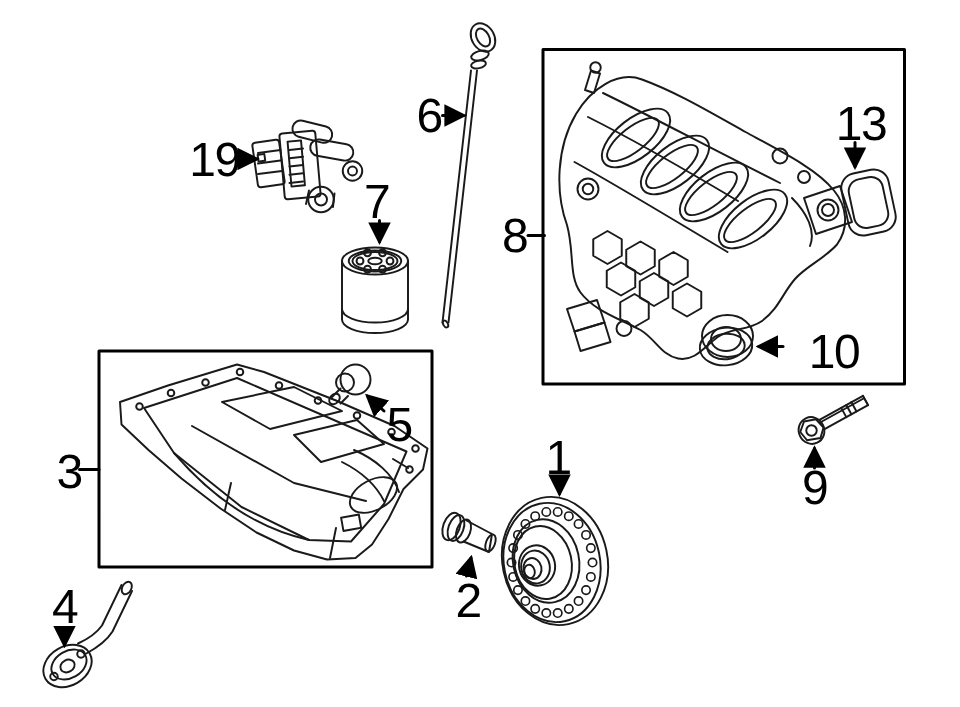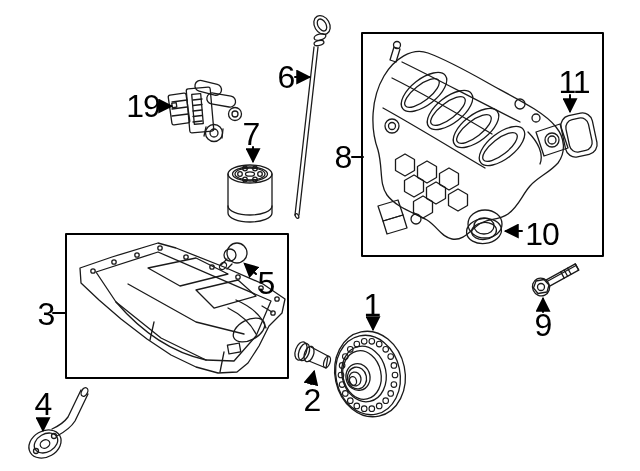--- a/index.html
+++ b/index.html
@@ -233,17 +233,17 @@
 
   <div class="callout" style="left:372px;top:305px">1</div>
   <div class="callout" style="left:312px;top:400px">2</div>
   <div class="callout" style="left:46px;top:314px">3</div>
   <div class="callout" style="left:43px;top:404px">4</div>
   <div class="callout" style="left:266px;top:283px">5</div>
   <div class="callout" style="left:286px;top:77px">6</div>
   <div class="callout" style="left:251px;top:134px">7</div>
   <div class="callout" style="left:343px;top:157px">8</div>
   <div class="callout" style="left:543px;top:325px">9</div>
-  <div class="callout" style="left:542px;top:234px">10</div>
-  <div class="callout" style="left:574px;top:82px">11</div>
+  <div class="callout" style="left:556px;top:234px">10</div>
+  <div class="callout" style="left:574px;top:82px">13</div>
   <div class="callout" style="left:143px;top:106px">19</div>
 
 </div>
 
 </body></html>

